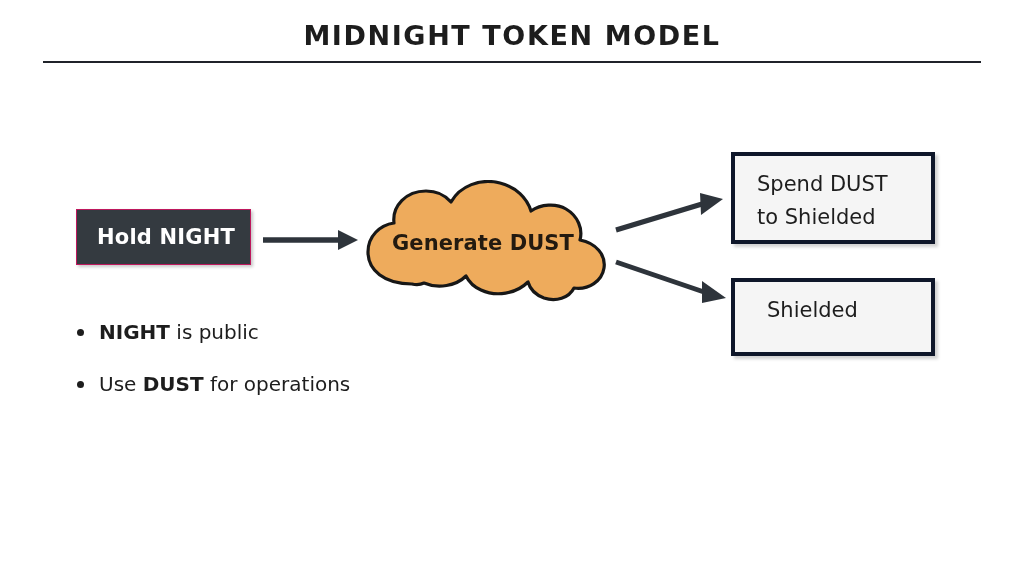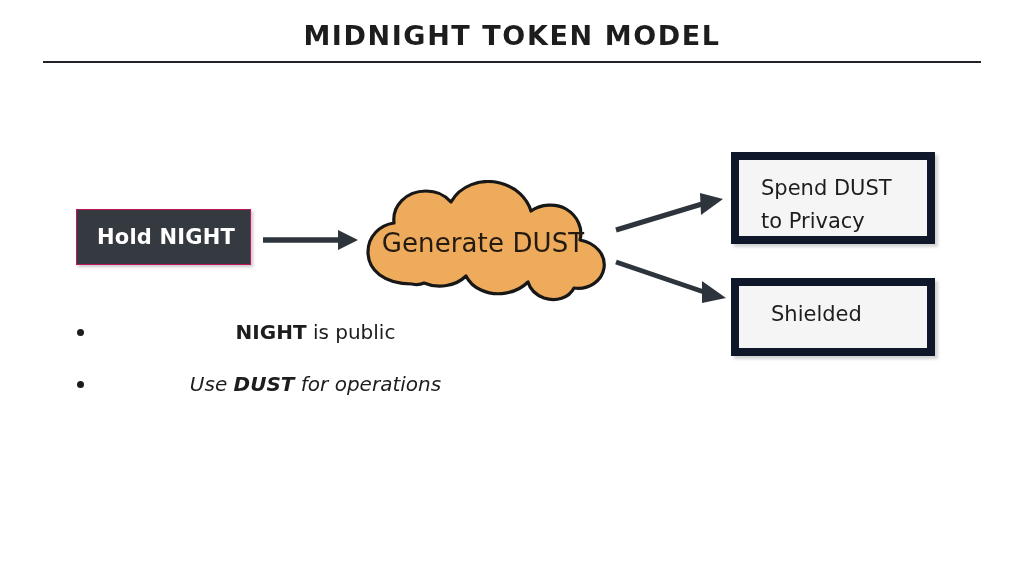--- a/index.html
+++ b/index.html
@@ -81,22 +81,22 @@
   }
   .cloud-label {
     position: absolute;
     left: 0;
     top: 0;
     width: 266px;
     height: 122px;
     display: flex;
     align-items: center;
     justify-content: center;
-    font-size: 26px;
-    font-weight: normal;
+    font-size: 21px;
+    font-weight: bold;
     color: #231a10;
     white-space: nowrap;
     letter-spacing: 0.1px;
     padding-top: 4px;
     box-sizing: border-box;
   }
 
   
   .arrows {
     position: absolute;
@@ -104,21 +104,21 @@
     top: 0;
     width: 1024px;
     height: 575px;
     pointer-events: none;
   }
 
   
   .out-box {
     position: absolute;
     background: #f5f5f5;
-    border: 8px solid #0f172a;
+    border: 4px solid #0f172a;
     box-shadow: 3px 3px 3px rgba(0,0,0,0.18);
     box-sizing: border-box;
     padding: 12px 0 0 22px;
   }
   .out-box.box-1 { left: 731px; top: 152px; width: 204px; height: 92px; }
   .out-box.box-2 { left: 731px; top: 278px; width: 204px; height: 78px; padding-left: 32px; }
   .out-line {
     font-size: 21px;
     line-height: 33px;
     color: #1d1d1d;
@@ -133,23 +133,22 @@
     width: 460px;
   }
   .bullet-row {
     position: relative;
     padding-left: 27px;
     margin-bottom: 28px;
     font-size: 20px;
     line-height: 24px;
     color: #1d1d1d;
     white-space: nowrap;
-    text-align: center;
-  }
-  .bullet-row:last-child { margin-bottom: 8px; font-style: italic; }
+  }
+  .bullet-row:last-child { margin-bottom: 8px; }
   .bullet-dot {
     position: absolute;
     left: 5px;
     top: 9px;
     width: 7px;
     height: 7px;
     border-radius: 50%;
     background: #1d1d1d;
   }
   .b-strong { font-weight: bold; }
@@ -202,21 +201,21 @@
     </g>
 
     <g>
       <line x1="616" y1="262" x2="704" y2="292" stroke="#2e343b" stroke-width="5"></line>
       <polygon points="702,281 726,298 702,303" fill="#2e343b"></polygon>
     </g>
   </svg>
 
   <div class="out-box box-1">
     <div class="out-line">Spend DUST</div>
-    <div class="out-line">to Privacy</div>
+    <div class="out-line">to Shielded</div>
   </div>
 
   <div class="out-box box-2">
     <div class="out-line">Shielded</div>
   </div>
 
   <div class="bullets">
     <div class="bullet-row">
       <span class="bullet-dot"></span>
       <span></span><span class="b-strong">NIGHT</span><span> is public</span>

